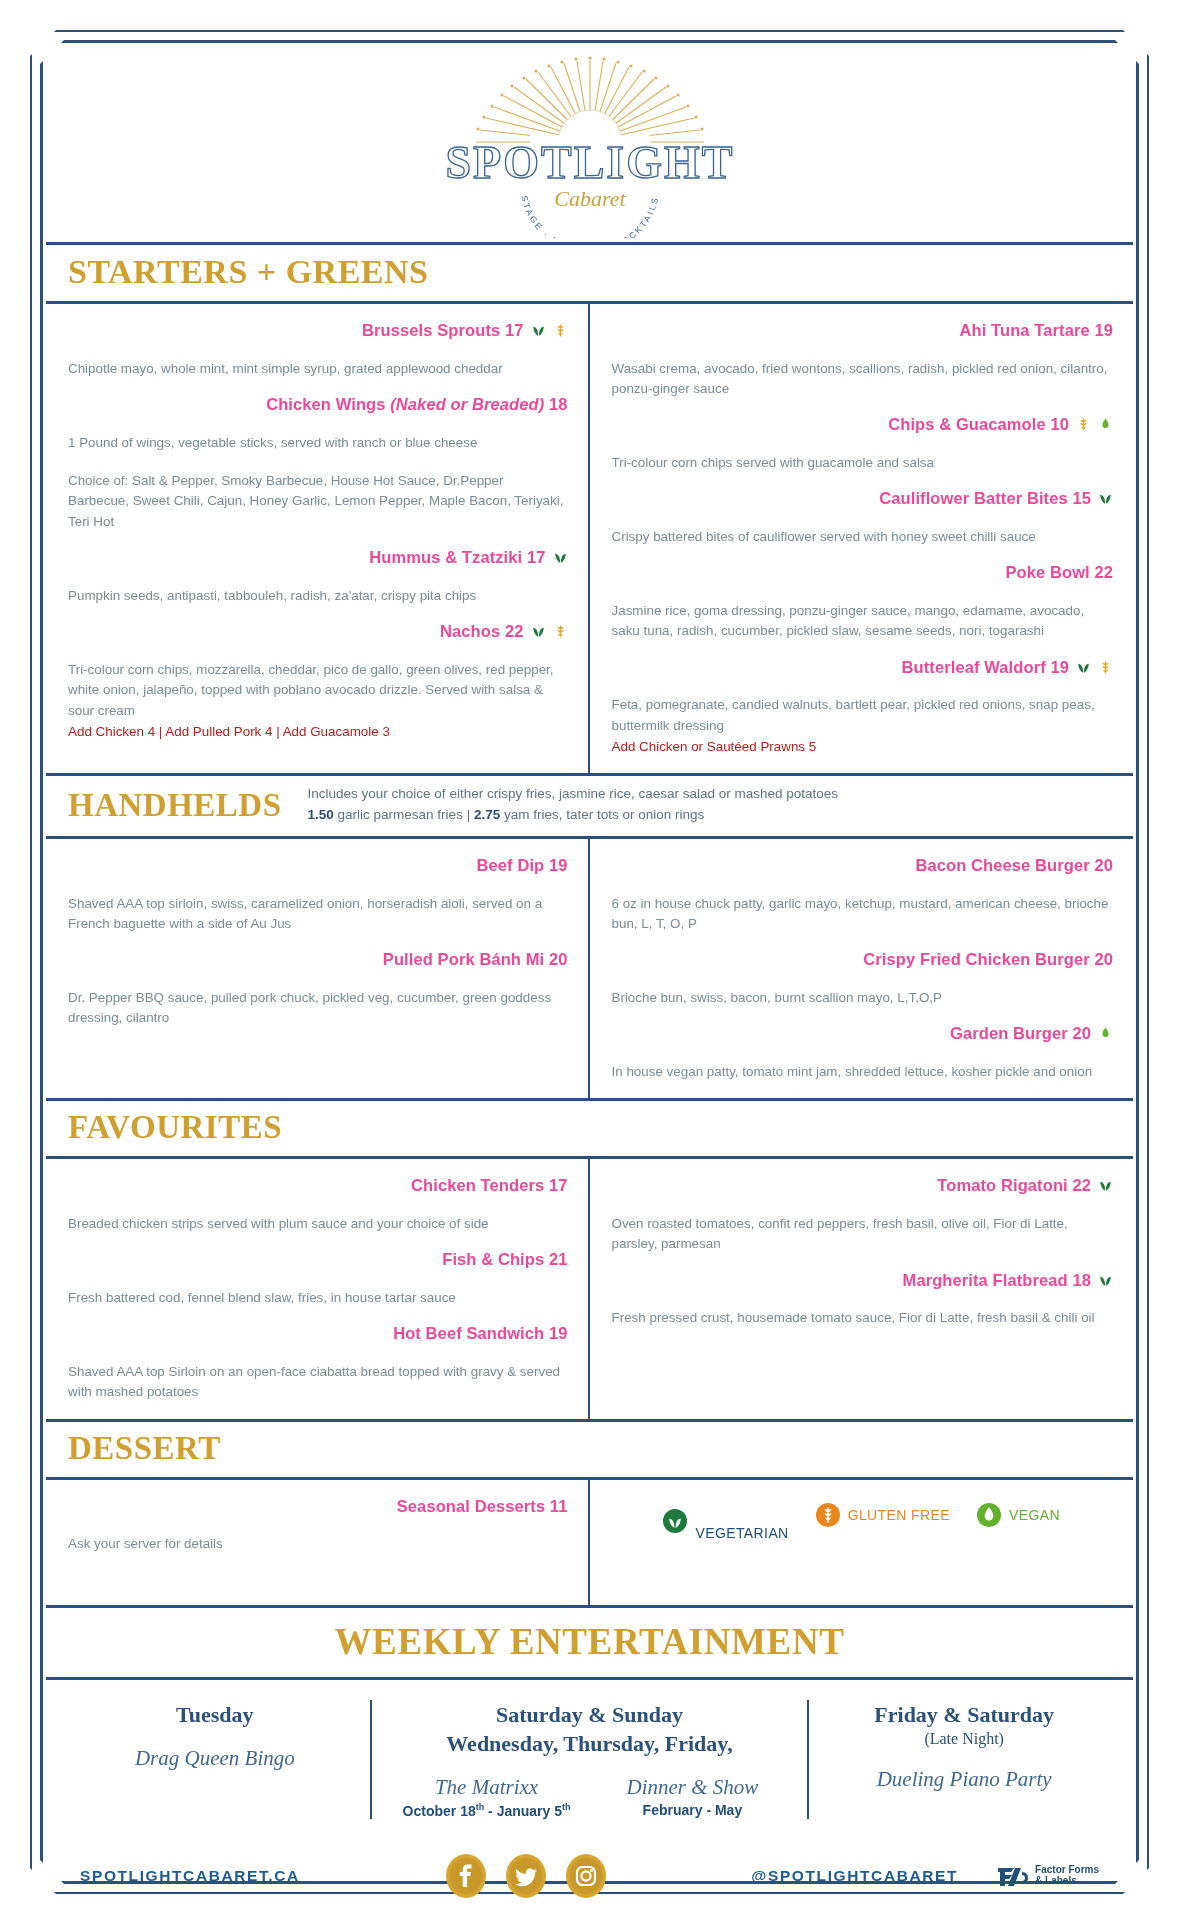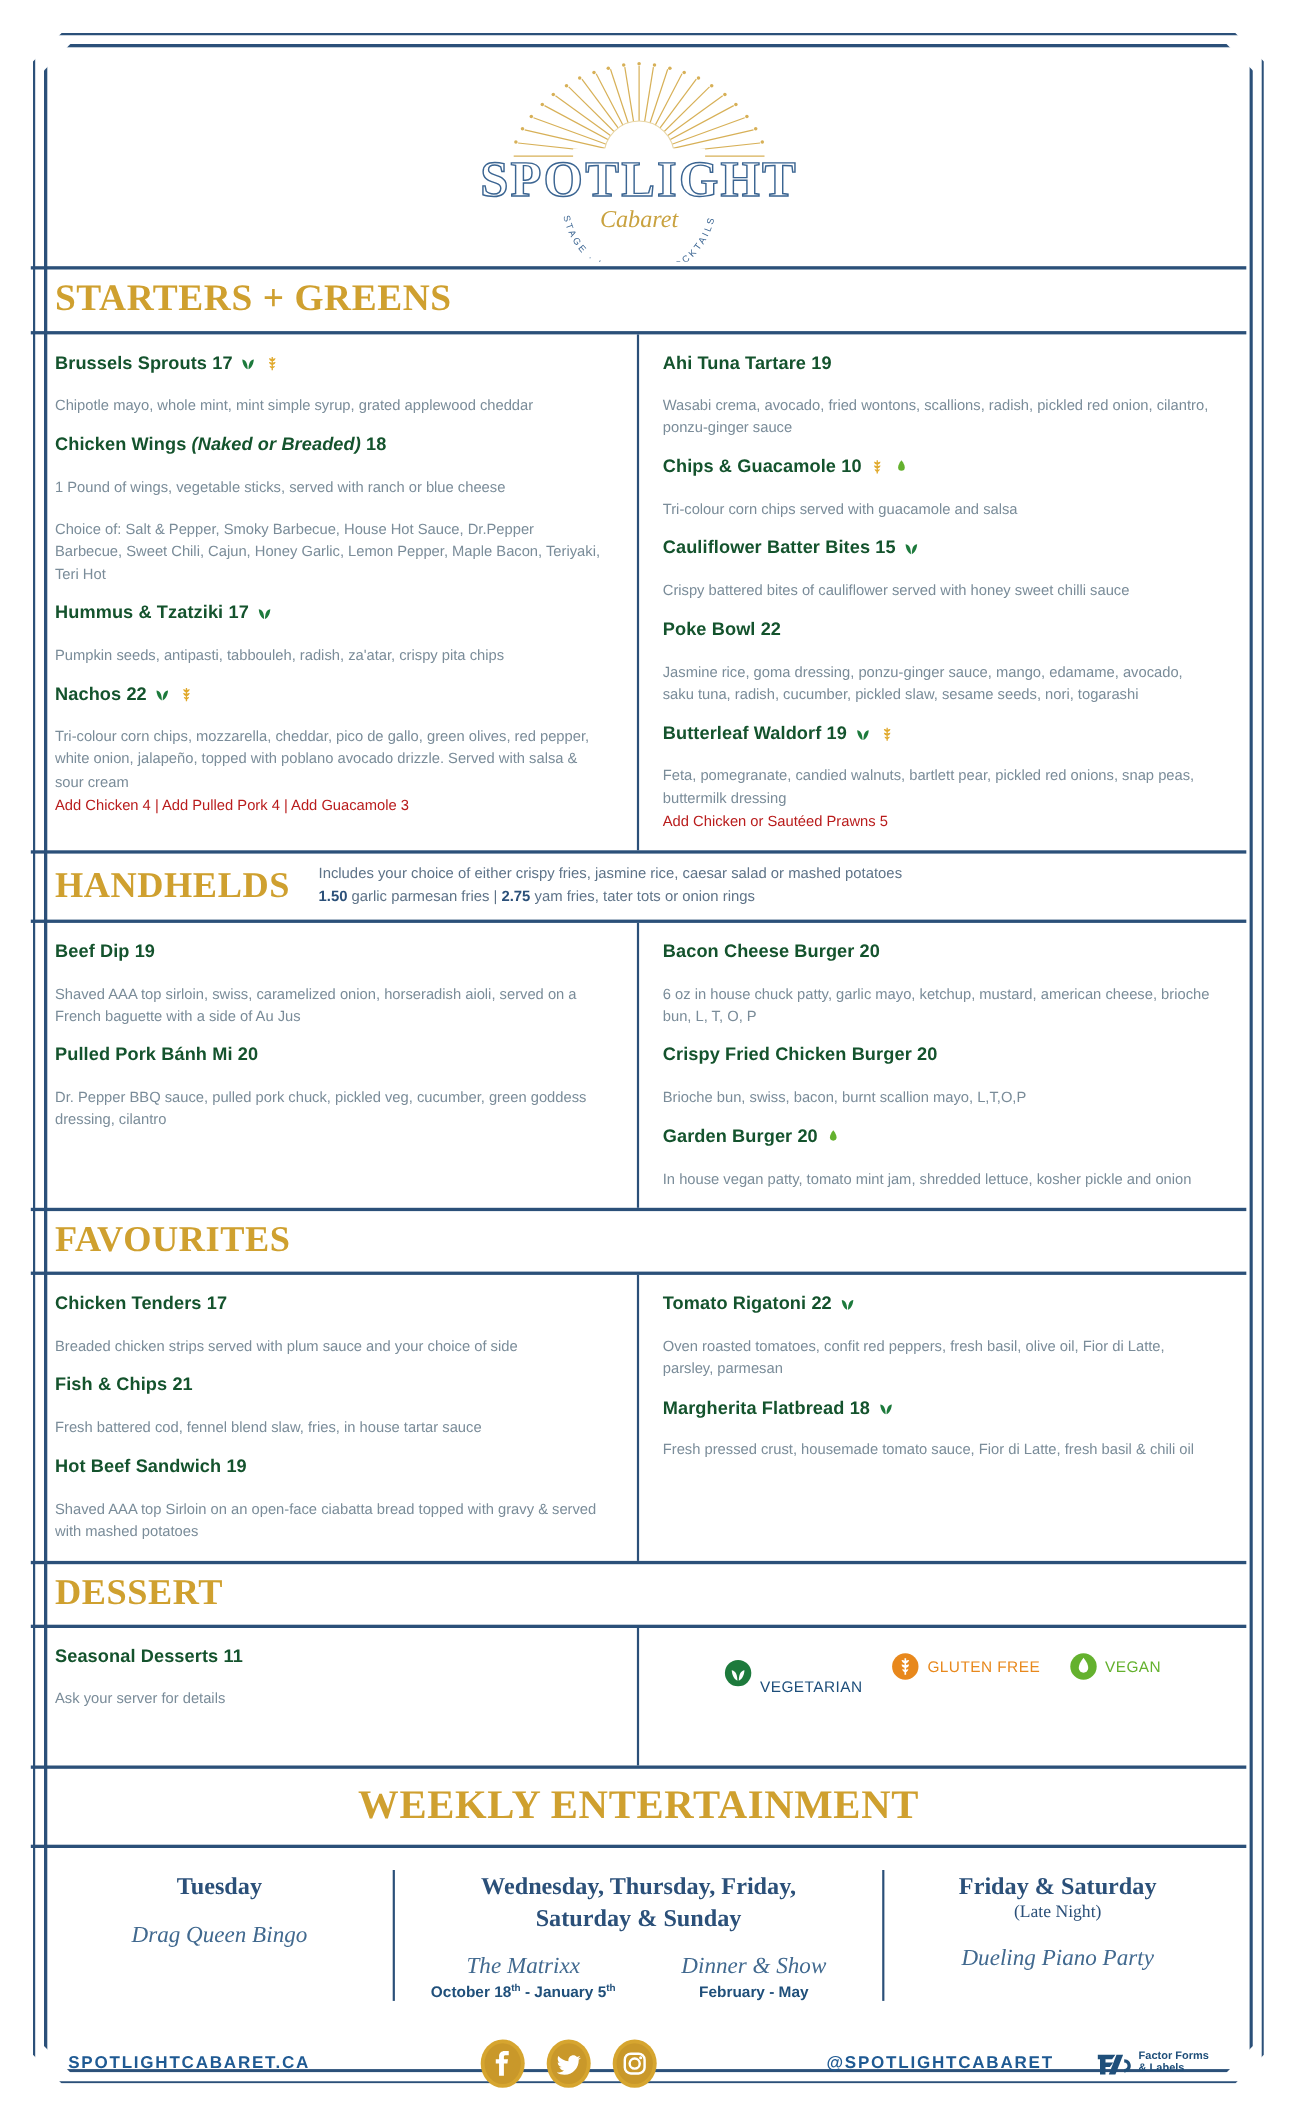--- a/index.html
+++ b/index.html
@@ -11,21 +11,21 @@
     font-family: "Liberation Sans", sans-serif;
     overflow: hidden;
   }
 
   
   .page {
     position: relative;
     width: 1179px;
     height: 1920px;
     background: #ffffff;
-    padding: 22px 26px 18px 8px;
+    padding: 22px 26px 18px 26px;
   }
   .frame-outer {
     position: absolute;
     left: 30px; top: 30px; right: 30px; bottom: 26px;
     border: 2px solid #2b5079;
     border-radius: 2px;
     clip-path: polygon(
       26px 0, calc(100% - 26px) 0, 100% 26px,
       100% calc(100% - 26px), calc(100% - 26px) 100%,
       26px 100%, 0 calc(100% - 26px), 0 26px);
@@ -91,29 +91,30 @@
   }
   .col {
     padding: 16px 20px 14px 22px;
   }
   .col.left  { border-right: 2px solid #2b5079; }
 
   .item { margin-bottom: 15px; }
   .item:last-child { margin-bottom: 2px; }
 
   .item-name {
-    color: #14532d;
+    color: #ec4899;
     font-weight: 700;
     font-size: 16.5px;
     letter-spacing: 0.1px;
     line-height: 1.25;
     display: flex;
     align-items: center;
     flex-wrap: wrap;
     gap: 0 7px;
+    justify-content: flex-end;
   }
   .item-name em { font-style: italic; font-weight: 700; }
   .item-desc {
     color: #7a8c99;
     font-size: 13.4px;
     line-height: 1.52;
     margin-top: 18px;
     max-width: 500px;
   }
   .item-add {
@@ -554,22 +555,22 @@
     <div class="we-band">
       <div class="we-title">WEEKLY ENTERTAINMENT</div>
     </div>
     <div class="we-grid">
       <div class="we-cell">
         <div class="we-day">Tuesday</div>
         <div class="we-show">Drag Queen Bingo</div>
       </div>
       <div class="we-cell mid">
         <div class="we-day" id="we-mid-day">
+            <div>Saturday &amp; Sunday</div>
             <div>Wednesday, Thursday, Friday,</div>
-            <div>Saturday &amp; Sunday</div>
           </div>
         <div class="we-split">
           <div>
             <div class="we-show">The Matrixx</div>
             <div class="we-dates"><span>October 18</span><sup>th</sup><span> - January 5</span><sup>th</sup></div>
           </div>
           <div>
             <div class="we-show">Dinner &amp; Show</div>
             <div class="we-dates">February - May</div>
           </div>

